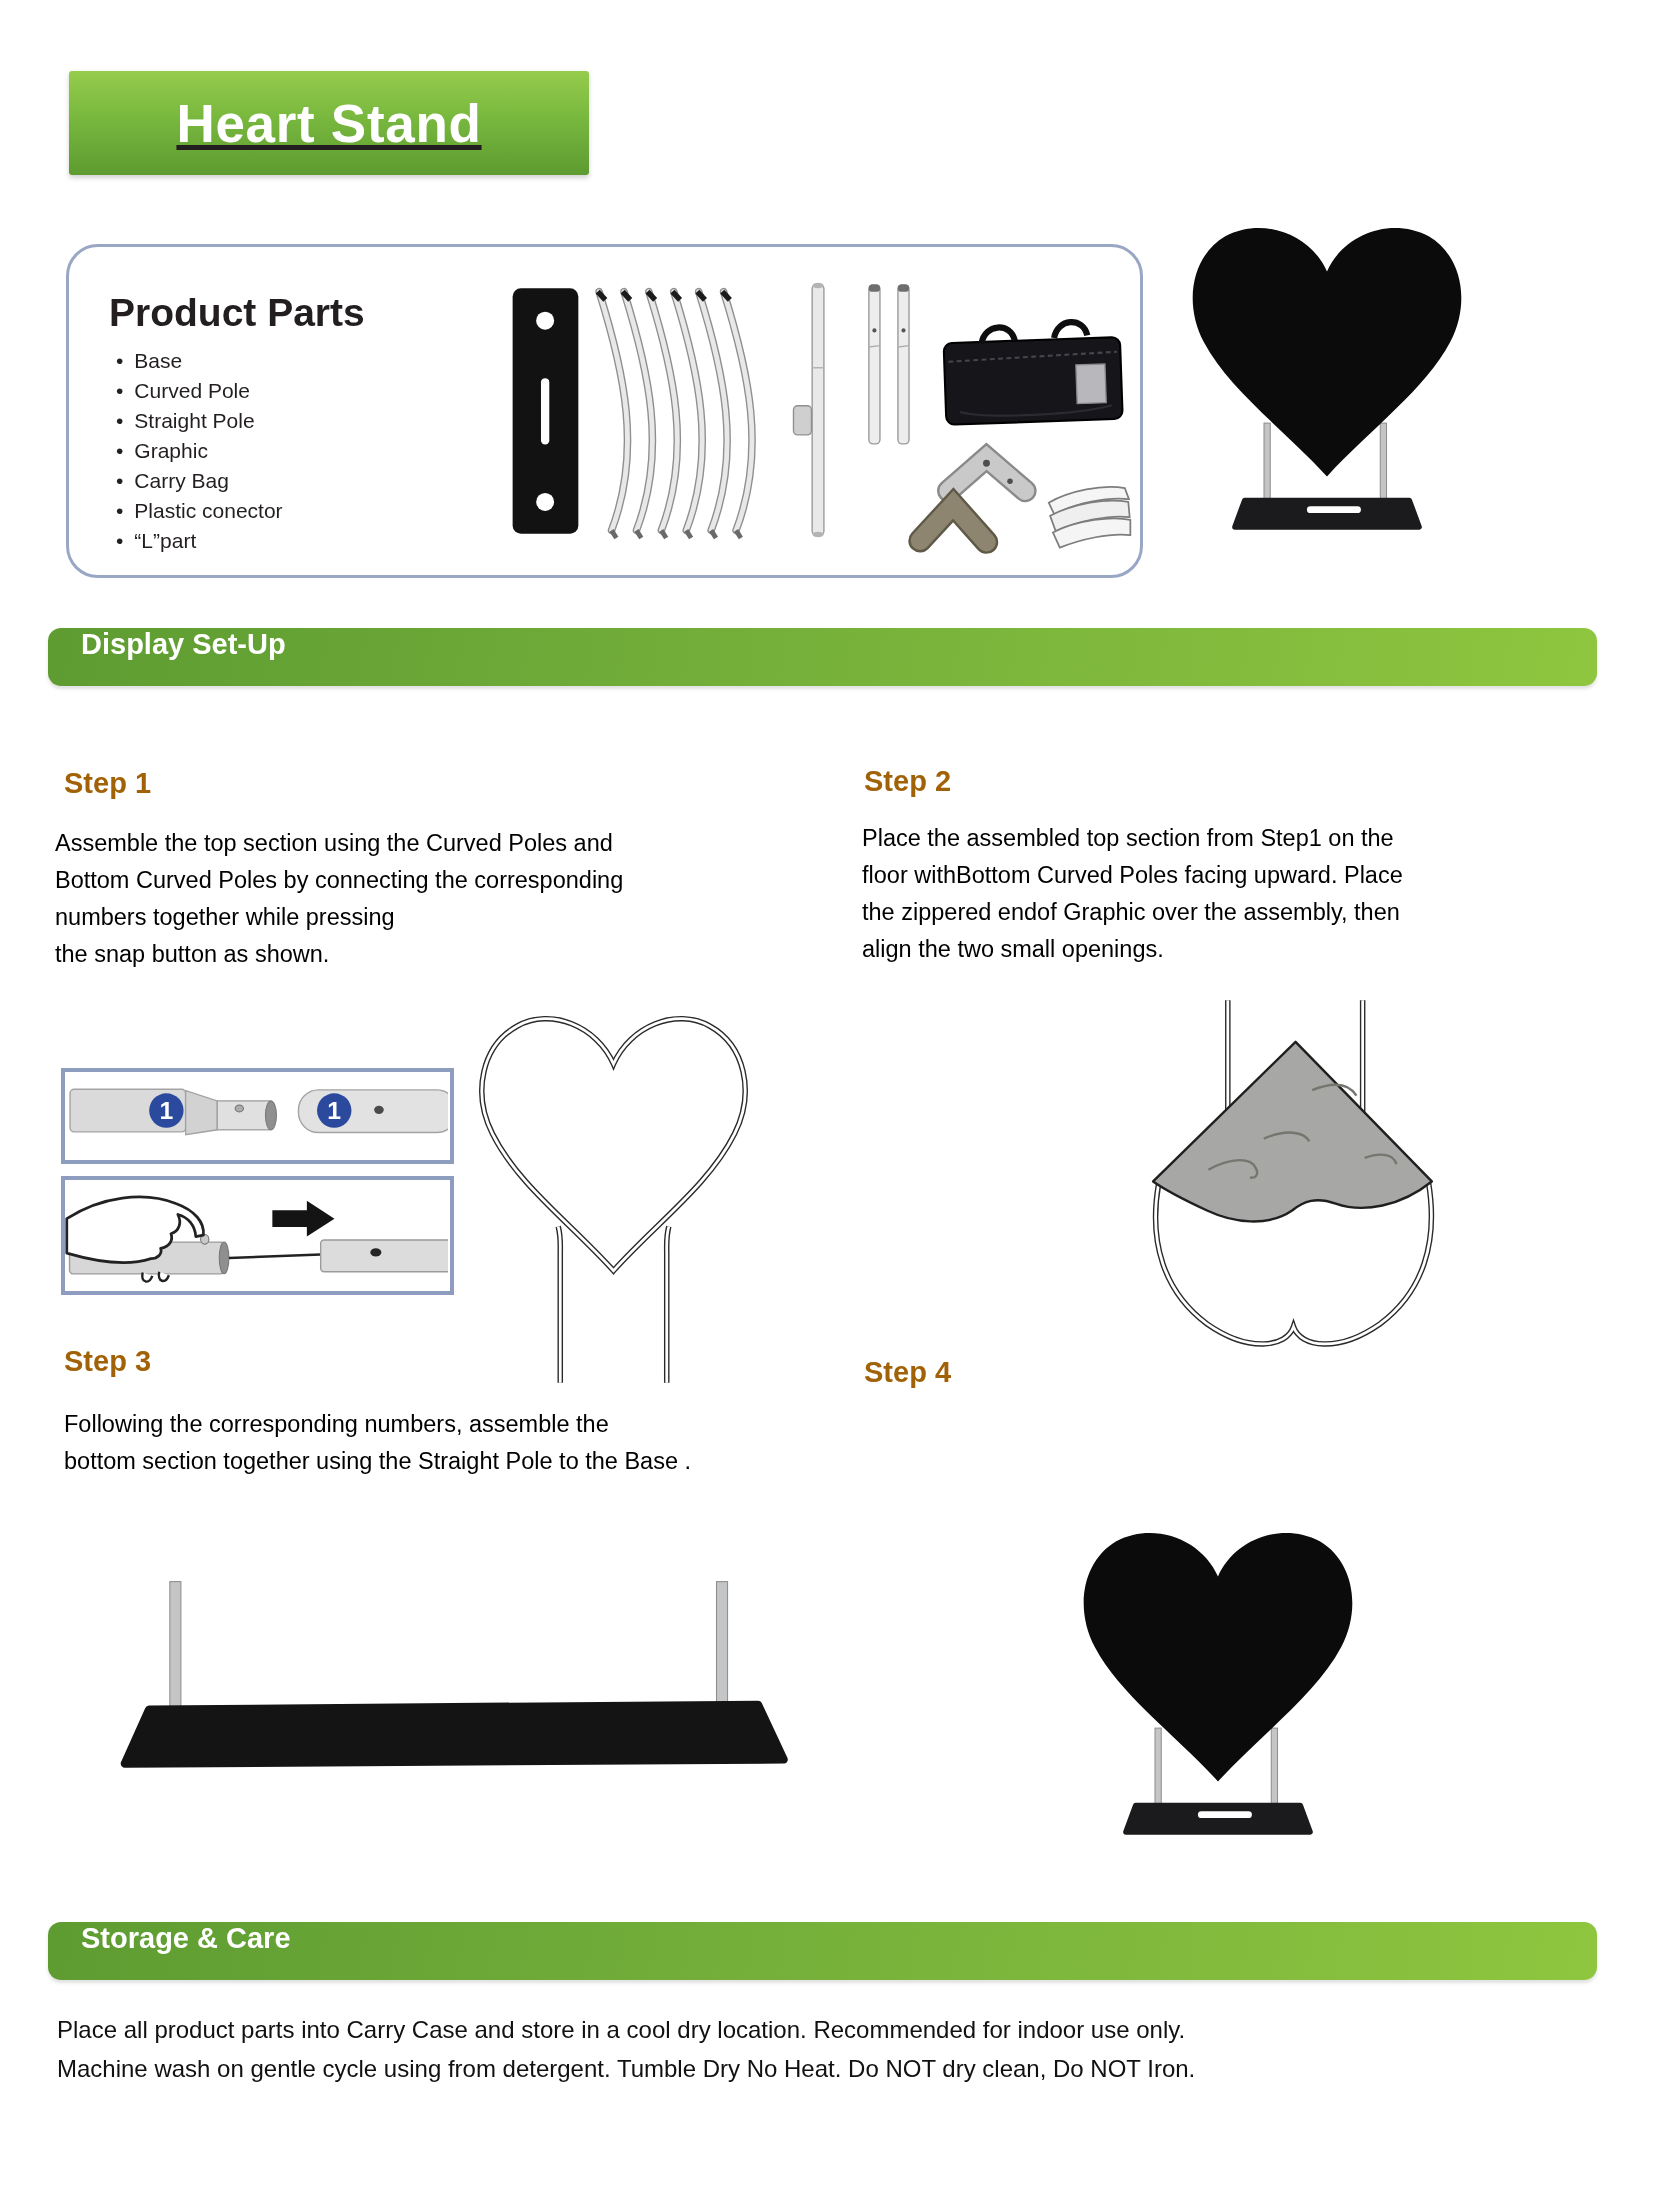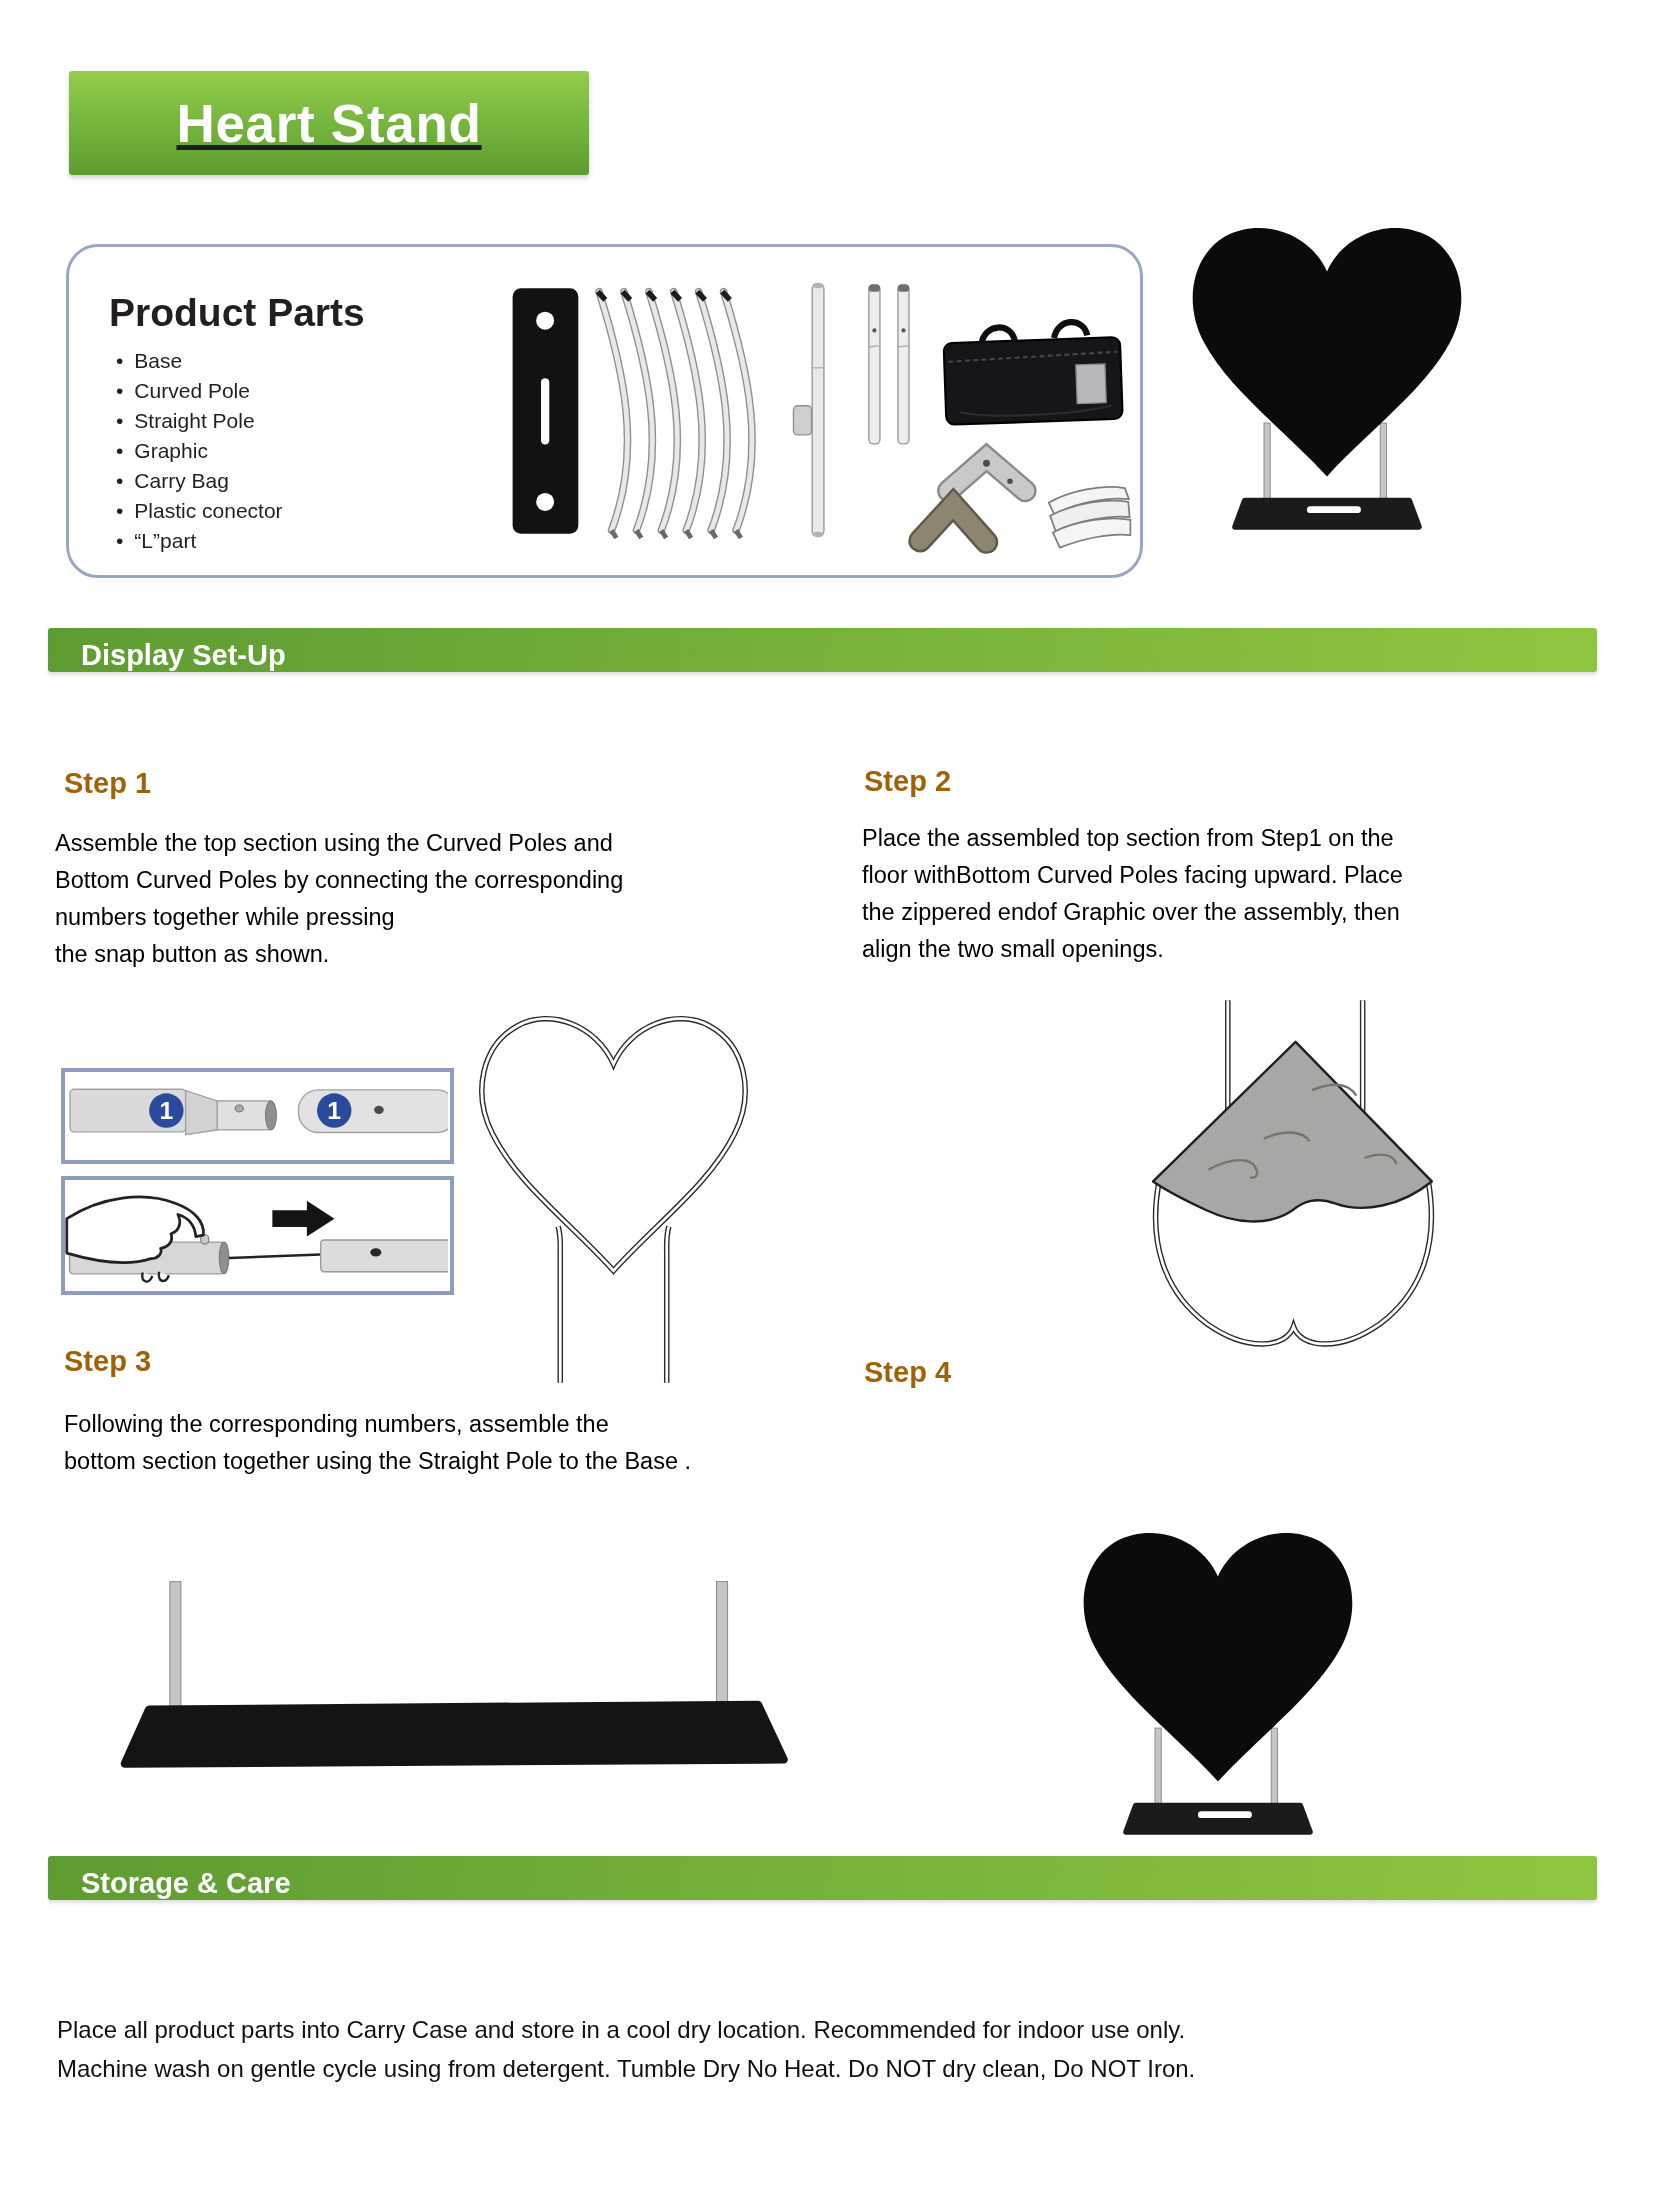--- a/index.html
+++ b/index.html
@@ -10,24 +10,24 @@
   .abs{position:absolute;}
   
   .title-banner{
     left:69px;top:71px;width:520px;height:104px;border-radius:3px;
     background:linear-gradient(180deg,#95cc4c 0%,#79b83e 45%,#5d9b31 100%);
     box-shadow:0 2.8px 5.5px rgba(0,0,0,.18);
     display:flex;align-items:center;justify-content:center;text-decoration:underline;
   }
   .title-banner span{color:#fff;font-size:53px;font-weight:bold;letter-spacing:0.7px;}
   .section-banner{
-    left:48px;width:1549px;height:44px;border-radius:3px;
+    left:48px;width:1549px;height:58px;border-radius:13px;
     background:linear-gradient(100deg,#5e9c32 0%,#74af3a 45%,#8ec63f 100%);
     box-shadow:0 2.1px 3.5px rgba(0,0,0,.12);
-    display:flex;align-items:flex-end;
+    display:flex;align-items:flex-start;
   }
   .section-banner span{color:#fff;font-size:29px;font-weight:bold;padding-left:33px;}
   
   .parts-box{
     left:66px;top:244px;width:1077px;height:334px;background:#fff;
     border:3.5px solid #9aa7c4;border-radius:32px;box-sizing:border-box;
   }
   .pp-heading{left:109px;top:291px;font-size:39px;font-weight:bold;}
   .pp-list{left:116px;top:346px;font-size:21px;line-height:30px;}
   .pp-item{display:flex;align-items:baseline;}
@@ -302,21 +302,21 @@
       <rect x="124" y="318" width="9" height="120" fill="#c3c5c7" stroke="#8f8f8f" stroke-width="1.5"></rect>
       <rect x="292" y="318" width="9" height="120" fill="#c3c5c7" stroke="#8f8f8f" stroke-width="1.5"></rect>
     </g>
     <g>
       <path d="M96,430 L334,430 L348,468 L82,468 Z" fill="#1b1b1d" stroke="#1b1b1d" stroke-width="8" stroke-linejoin="round"></path>
       <rect x="186" y="438" width="78" height="10" rx="5" fill="#ffffff"></rect>
     </g>
     <path fill="#0b0b0b" d="M215,99 C192,46 124,19 68,48 C20,76 7,144 37,201 C73,269 150,325 215,395 C280,325 357,269 393,201 C423,144 410,76 362,48 C306,19 238,46 215,99 Z"></path>
   </svg>
 
-  <div class="abs section-banner" style="top:1856px;">
+  <div class="abs section-banner" style="top:1922px;">
     <span>Storage &amp; Care</span>
   </div>
 
   <div class="abs footer-text">Place all product parts into Carry Case and store in a cool dry location. Recommended for indoor use only.
 Machine wash on gentle cycle using from detergent. Tumble Dry No Heat. Do NOT dry clean, Do NOT Iron.</div>
 
 </div>
 
 
 </body></html>

